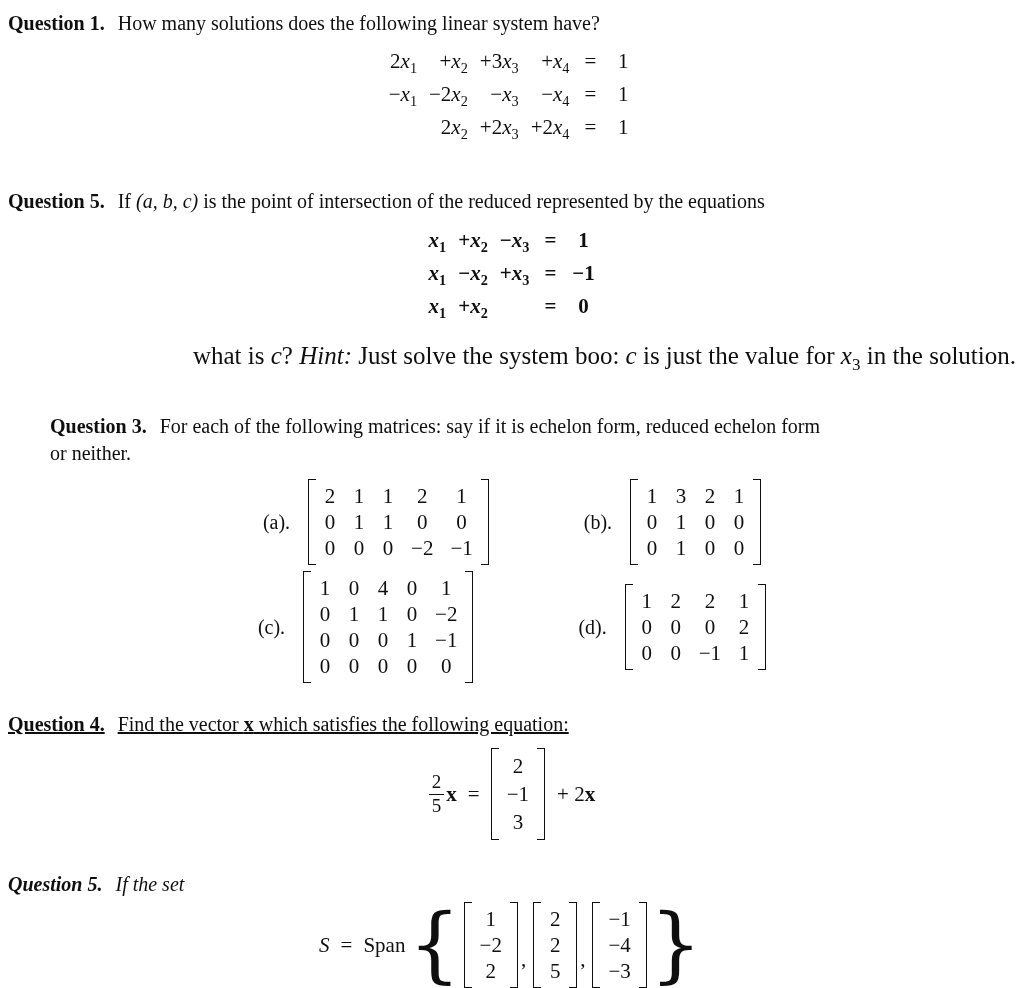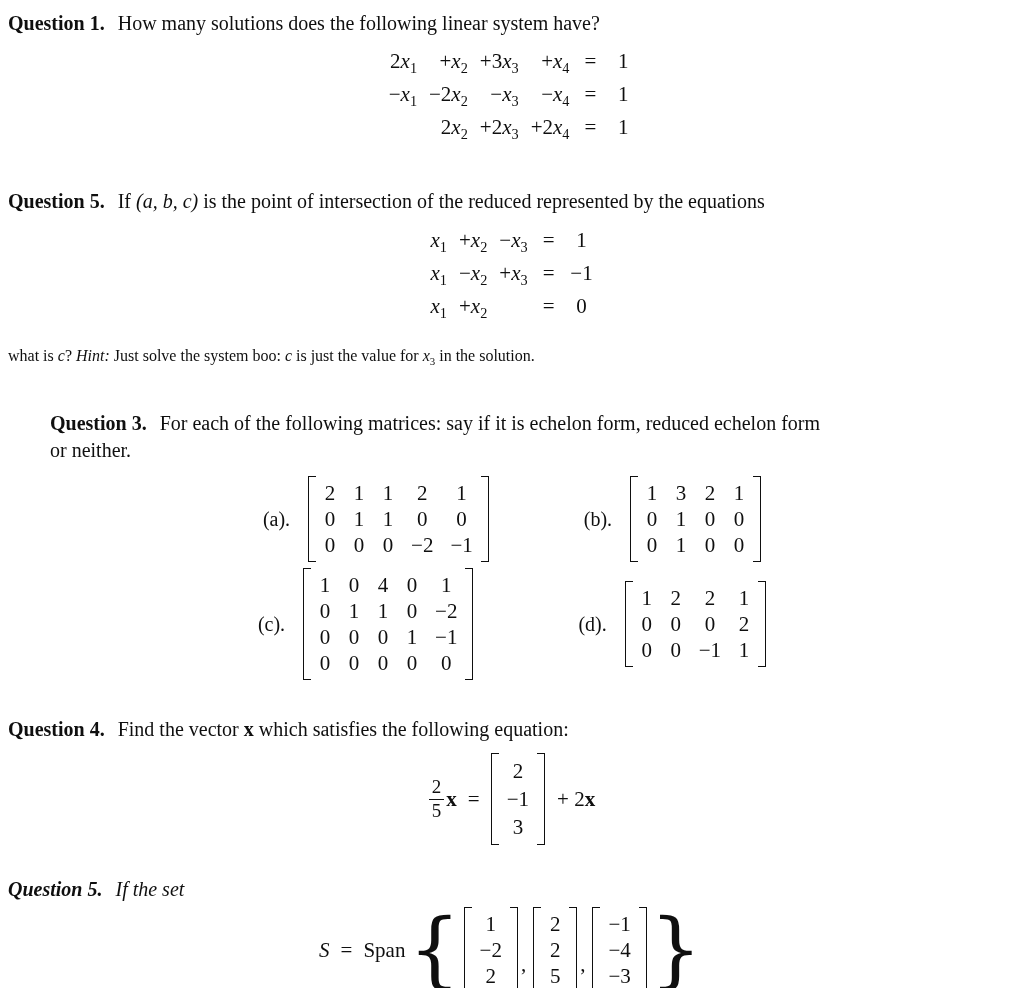--- a/index.html
+++ b/index.html
@@ -41,27 +41,27 @@
   .eqsign{margin:0 11px;}
   .frac{display:inline-flex;flex-direction:column;text-align:center;
         font-size:19px;line-height:1.08;margin-right:2px;}
   .fnum{border-bottom:1.4px solid currentColor;padding:0 3px 1px;}
   .fden{padding-top:1px;}
   .brace{font-family:"DejaVu Serif",serif;font-size:82px;line-height:.9;
          font-weight:400;margin:0 3px;}
   .vcomma{align-self:flex-end;margin:0 7px 16px 3px;}
   .plusgrp{margin-left:12px;}
 
-  .bodyline{font-size:16px;line-height:27px;}
+  .bodyline{font-size:25px;line-height:27px;text-align:right;}
 
   .mt-q2{margin-top:40px;}
   .mt-q2sys{margin-top:12px;}
   .mt-q2f{margin-top:16px;}
   .mt-q3{margin-top:35px;margin-left:42px;}
-  .mt-q4{margin-top:36px;}
+  .mt-q4{margin-top:28px;text-decoration:underline;}
   .mt-q4eq{margin-top:10px;}
   .mt-q5{margin-top:31px;font-style:italic;}
   .mt-q5eq{margin-top:4px;}
 </style>
 </head>
 <body>
 
 <div class="qhead">
   <span class="qlabel">Question 1.</span><span>How many solutions does the following linear system have?</span>
 </div>
@@ -82,21 +82,21 @@
     <span class="ecell"><span class="coef">2</span><span class="mi">x</span><sub>2</sub></span>
     <span class="ecell"><span class="coef">+2</span><span class="mi">x</span><sub>3</sub></span>
     <span class="ecell"><span class="coef">+2</span><span class="mi">x</span><sub>4</sub></span>
     <span class="ecell eeq">=</span>
     <span class="ecell erhs">1</span>
   </div>
 
 <div class="qhead mt-q2">
   <span class="qlabel">Question 5.</span><span>If </span><span class="mi">(a, b, c)</span><span> is the point of intersection of the reduced represented by the equations</span>
 </div>
-<div class="sys mt-q2sys" style="grid-template-columns: repeat(5, auto);">
+<div class="sys mt-q2sys" style="grid-template-columns: repeat(5, auto); font-weight: bold;">
     <span class="ecell"><span class="mi">x</span><sub>1</sub></span>
     <span class="ecell"><span class="coef">+</span><span class="mi">x</span><sub>2</sub></span>
     <span class="ecell"><span class="coef">−</span><span class="mi">x</span><sub>3</sub></span>
     <span class="ecell eeq">=</span>
     <span class="ecell erhs">1</span>
     <span class="ecell"><span class="mi">x</span><sub>1</sub></span>
     <span class="ecell"><span class="coef">−</span><span class="mi">x</span><sub>2</sub></span>
     <span class="ecell"><span class="coef">+</span><span class="mi">x</span><sub>3</sub></span>
     <span class="ecell eeq">=</span>
     <span class="ecell erhs">−1</span>

